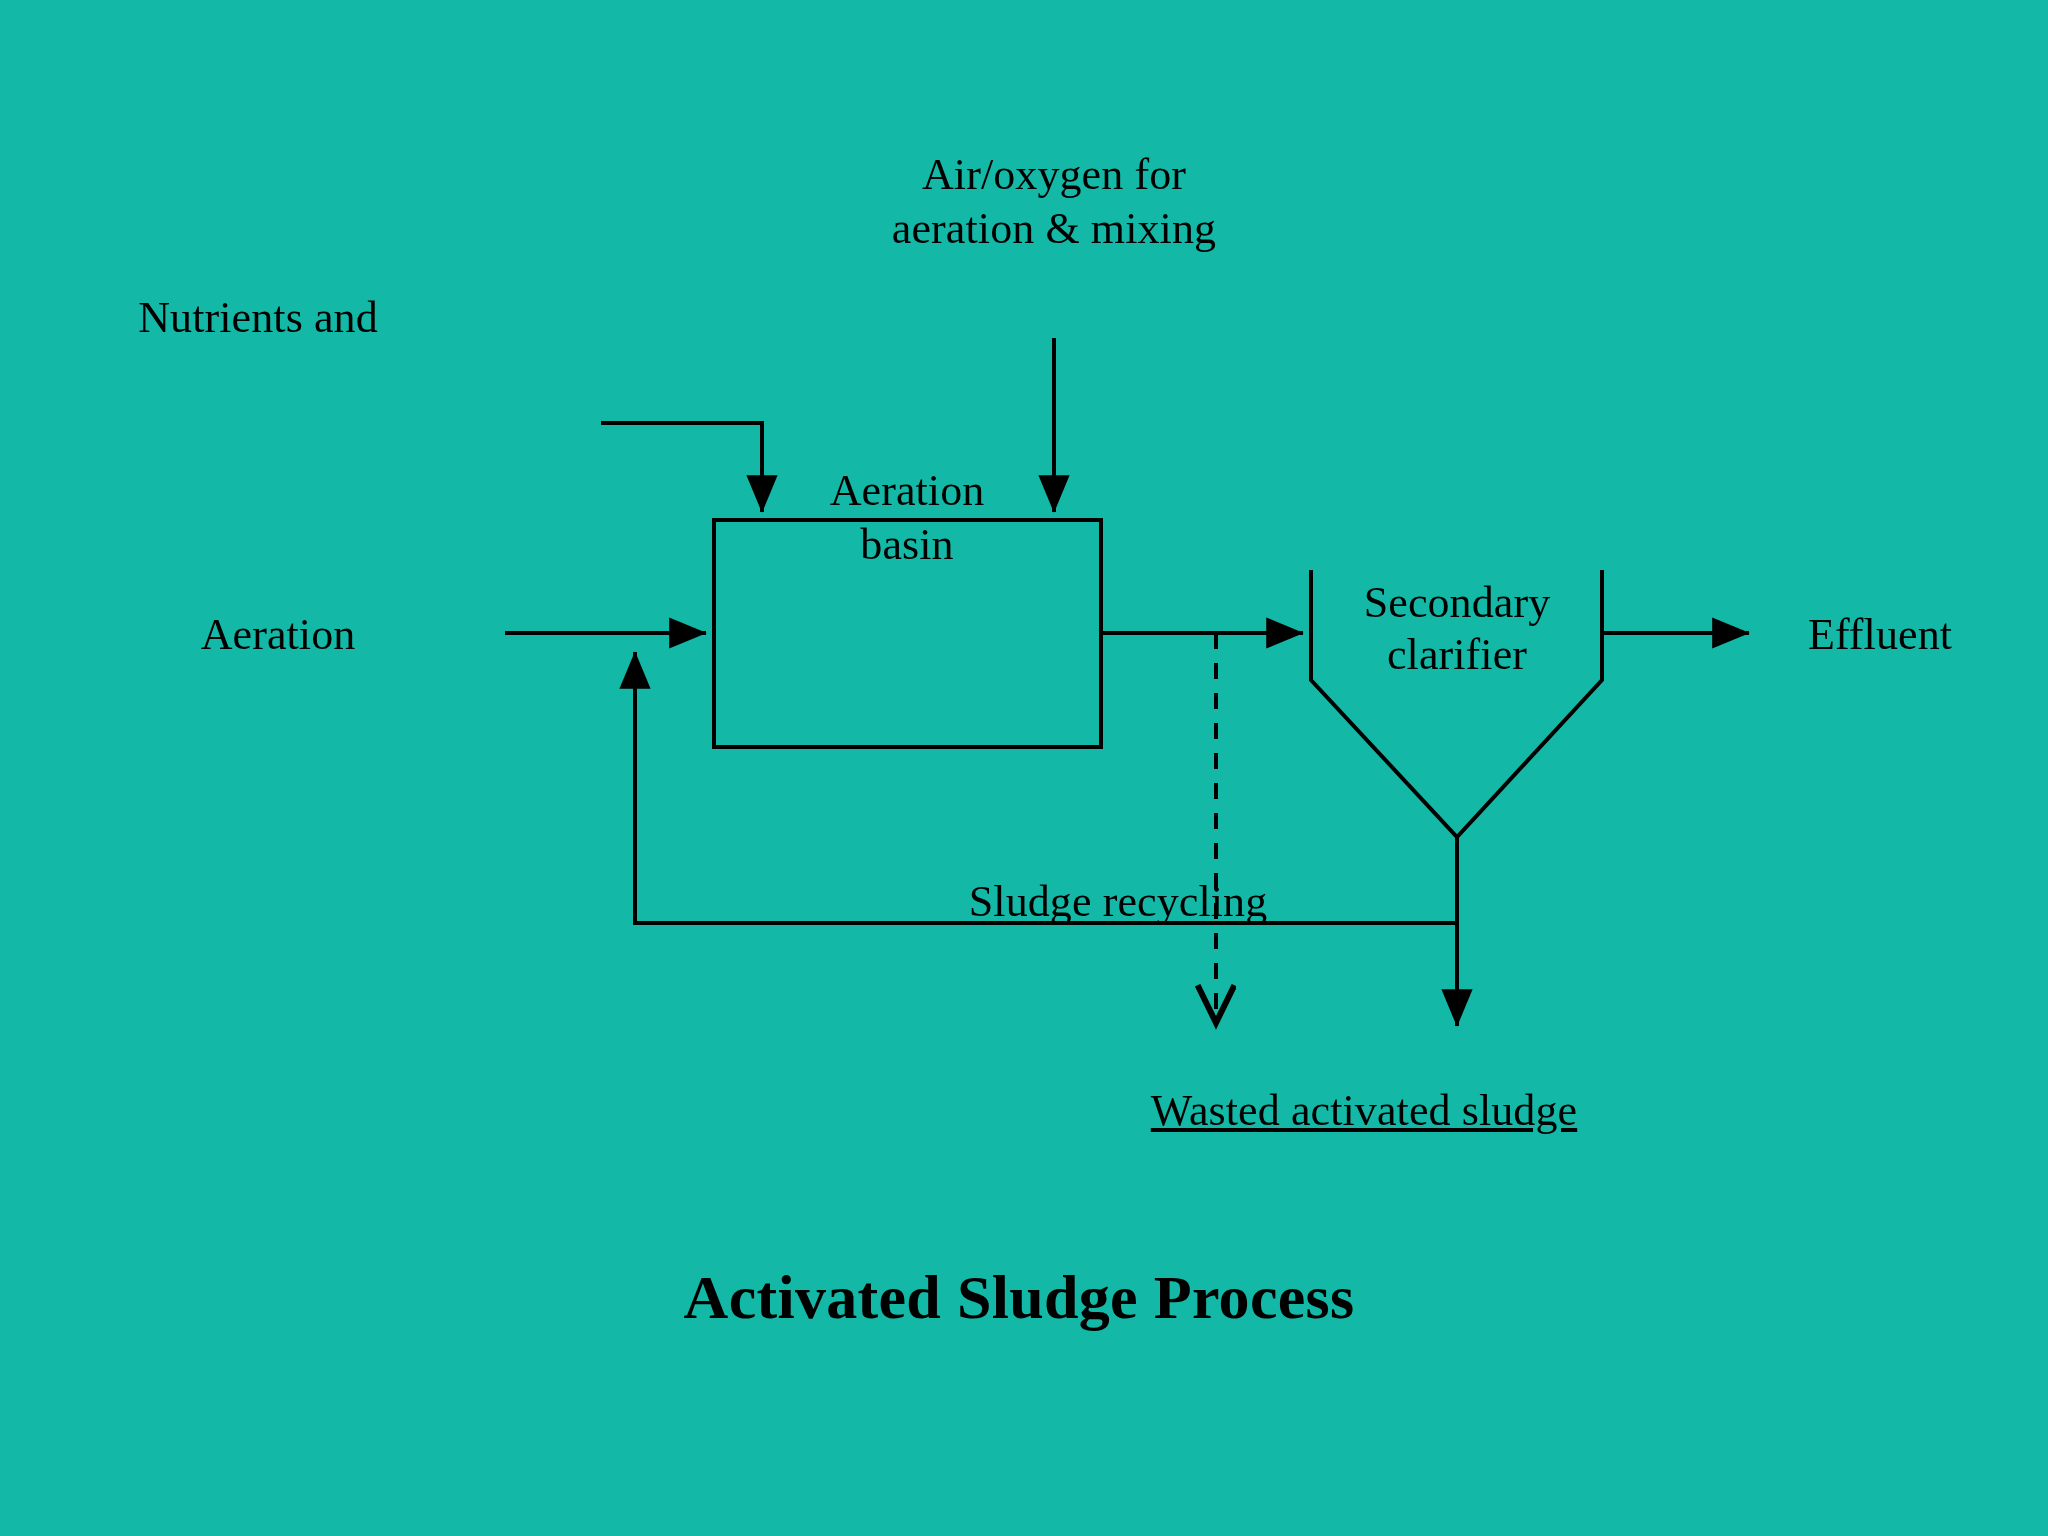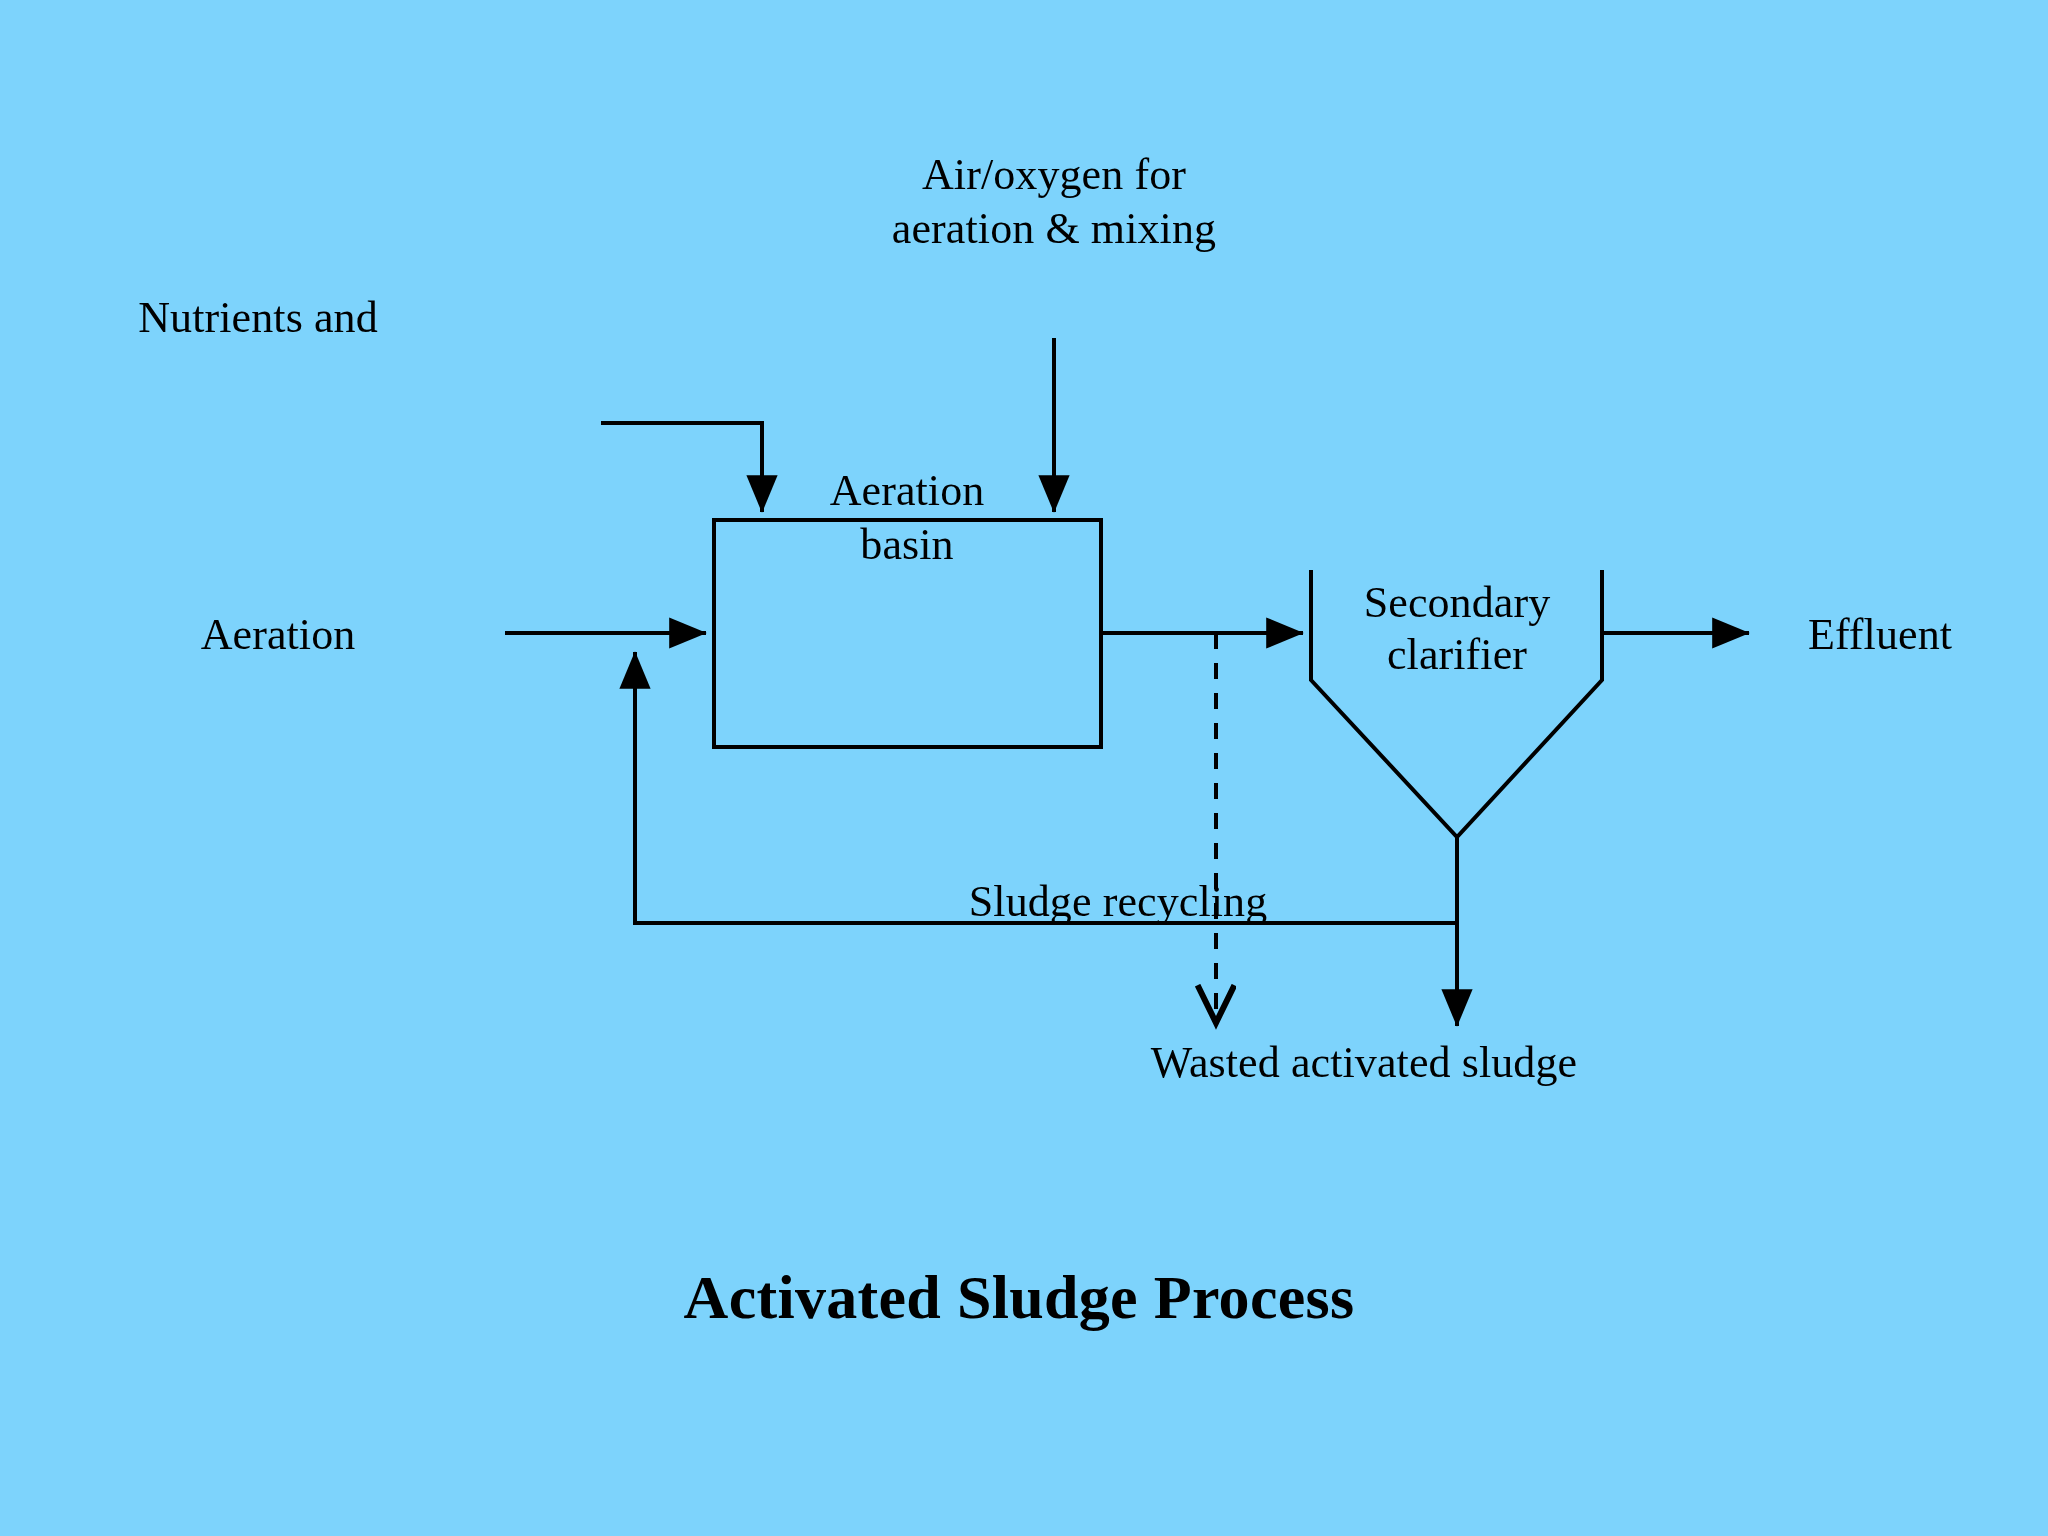--- a/index.html
+++ b/index.html
@@ -11,21 +11,21 @@
     width: 2048px;
     height: 1536px;
     font-family: "Liberation Serif", "DejaVu Serif", serif;
     color: #000000;
     overflow: hidden;
   }
   #diagram-root {
     position: relative;
     width: 2048px;
     height: 1536px;
-    background: #7dd3fc;
+    background: #14b8a6;
   }
   svg.flow-canvas {
     position: absolute;
     top: 0;
     left: 0;
     width: 2048px;
     height: 1536px;
     display: block;
   }
   .lbl {
@@ -98,17 +98,17 @@
   <div class="lbl center" style="left:278px; top:608px;">Aeration</div>
 
   <div class="lbl center" style="left:1880px; top:608px;">Effluent</div>
 
   <div class="lbl center" style="left:907px; top:436px;margin-top:28px;"><span>Aeration</span><br><span>basin</span></div>
 
   <div class="lbl center" style="left:1457px; top:577px; line-height:1.18;"><span>Secondary</span><br><span>clarifier</span></div>
 
   <div class="lbl center" style="left:1118px; top:875px;">Sludge recycling</div>
 
-  <div class="lbl center" style="left:1364px; top:1036px;">Wasted activated sludge</div>
+  <div class="lbl center" style="left:1364px; top:1084px;text-decoration:underline;">Wasted activated sludge</div>
 
   <div class="title" style="left:1019px; top:1262px;">Activated Sludge Process</div>
 
 </div>
 
 </body></html>

